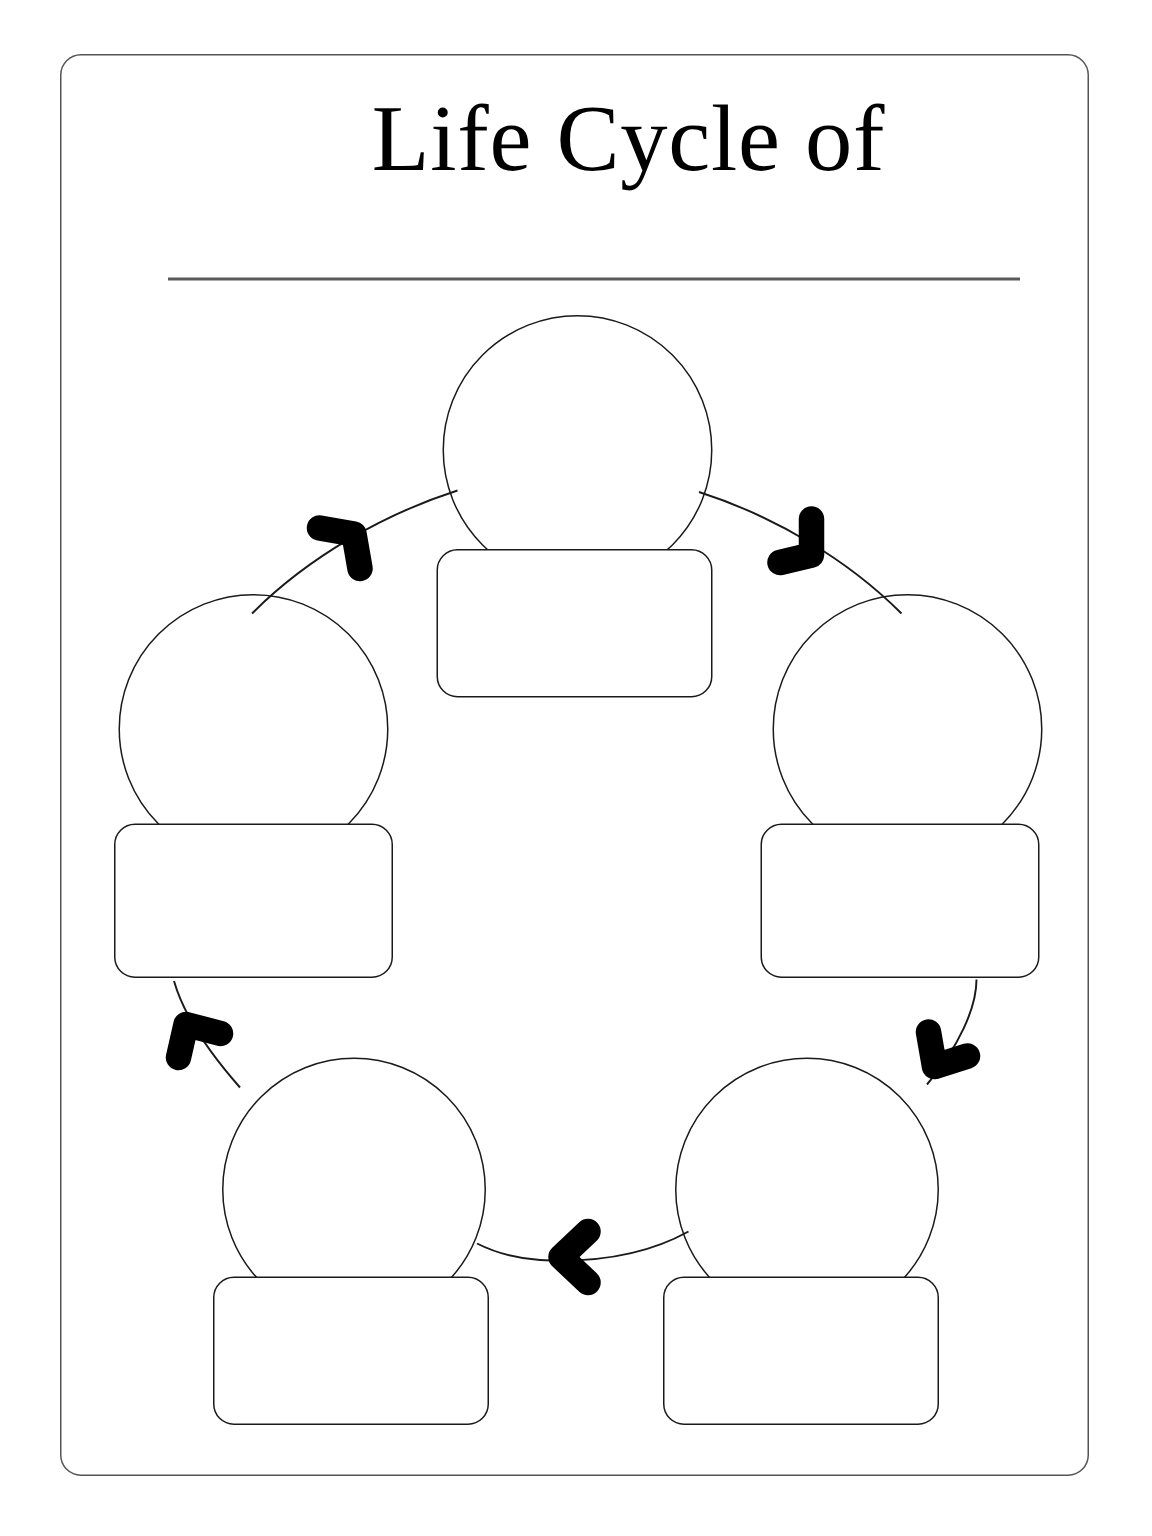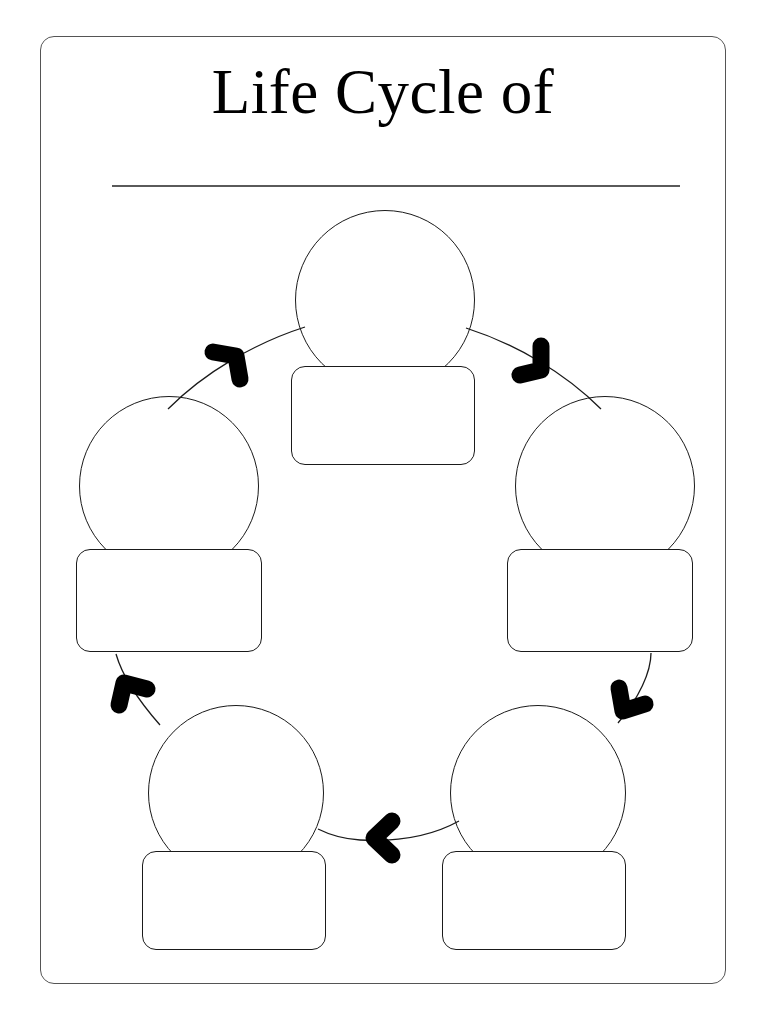--- a/index.html
+++ b/index.html
@@ -28,20 +28,21 @@
     border-radius: 14px;
     box-sizing: border-box;
     background: #ffffff;
   }
   #title-area {
     position: absolute;
     left: 40px;
     top: 56px;
     width: 686px;
     text-align: center;
+    padding-left: 36px;
   }
   #worksheet-title {
     font-family: "Liberation Serif", serif;
     font-size: 63px;
     font-weight: normal;
     color: #000000;
     letter-spacing: 0.5px;
     line-height: 1.15;
     white-space: nowrap;
   }

